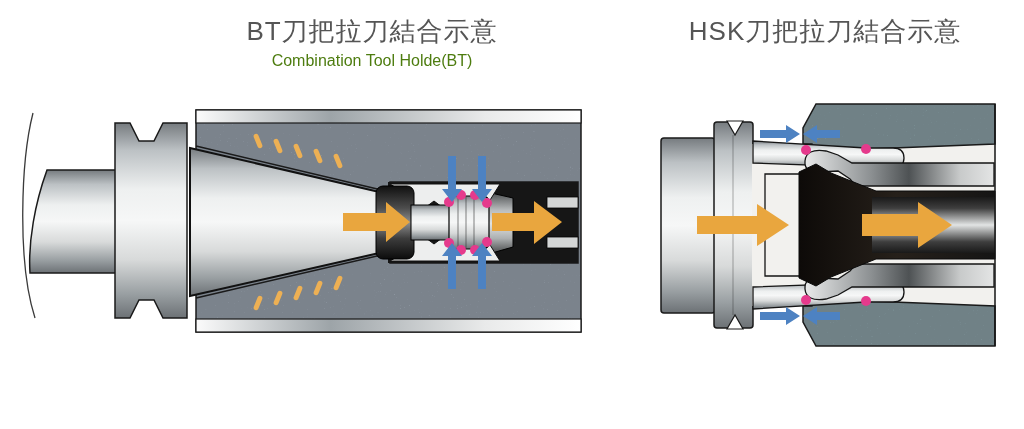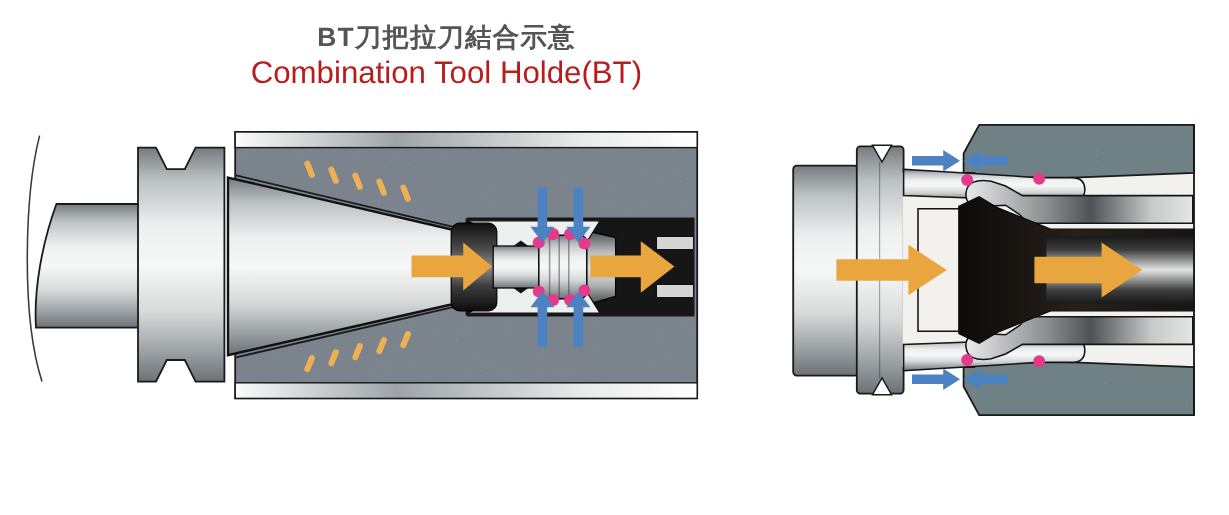--- a/index.html
+++ b/index.html
@@ -1,33 +1,34 @@
 <!DOCTYPE html>
 <html><head>
 <meta charset="utf-8">
 <style>
   html,body{margin:0;padding:0;background:#ffffff;}
   body{width:1024px;height:429px;position:relative;overflow:hidden;
        font-family:"Liberation Sans","DejaVu Sans",sans-serif;}
   .title-block{position:absolute;top:16px;text-align:center;color:#555555;}
-  .title-zh{font-size:22px;line-height:30px;letter-spacing:1px;font-weight:bold;}
-  .title-en{font-size:26px;line-height:29px;color:#b91c1c;}
+  .title-zh{font-size:26px;line-height:30px;letter-spacing:1px;}
+  .title-en{font-size:16px;line-height:29px;color:#4d7c0f;}
   #bt-title{left:170px;width:404px;}
   #hsk-title{left:640px;width:370px;}
   #diagram-svg{position:absolute;left:0;top:94px;}
 </style>
 </head>
 <body>
 
 <div class="title-block" id="bt-title">
   <div class="title-zh">BT刀把拉刀結合示意</div>
   <div class="title-en">Combination Tool Holde(BT)</div>
 </div>
 
 <div class="title-block" id="hsk-title">
+  <div class="title-zh">HSK刀把拉刀結合示意</div>
 </div>
 
 <svg id="diagram-svg" width="1024" height="335" viewBox="0 94 1024 335">
   <defs>
     <linearGradient id="metalV" x1="0" y1="0" x2="0" y2="1">
       <stop offset="0" stop-color="#767b7f"></stop>
       <stop offset="0.14" stop-color="#bcc1c4"></stop>
       <stop offset="0.34" stop-color="#eef0f0"></stop>
       <stop offset="0.5" stop-color="#f6f7f7"></stop>
       <stop offset="0.7" stop-color="#d8dada"></stop>

